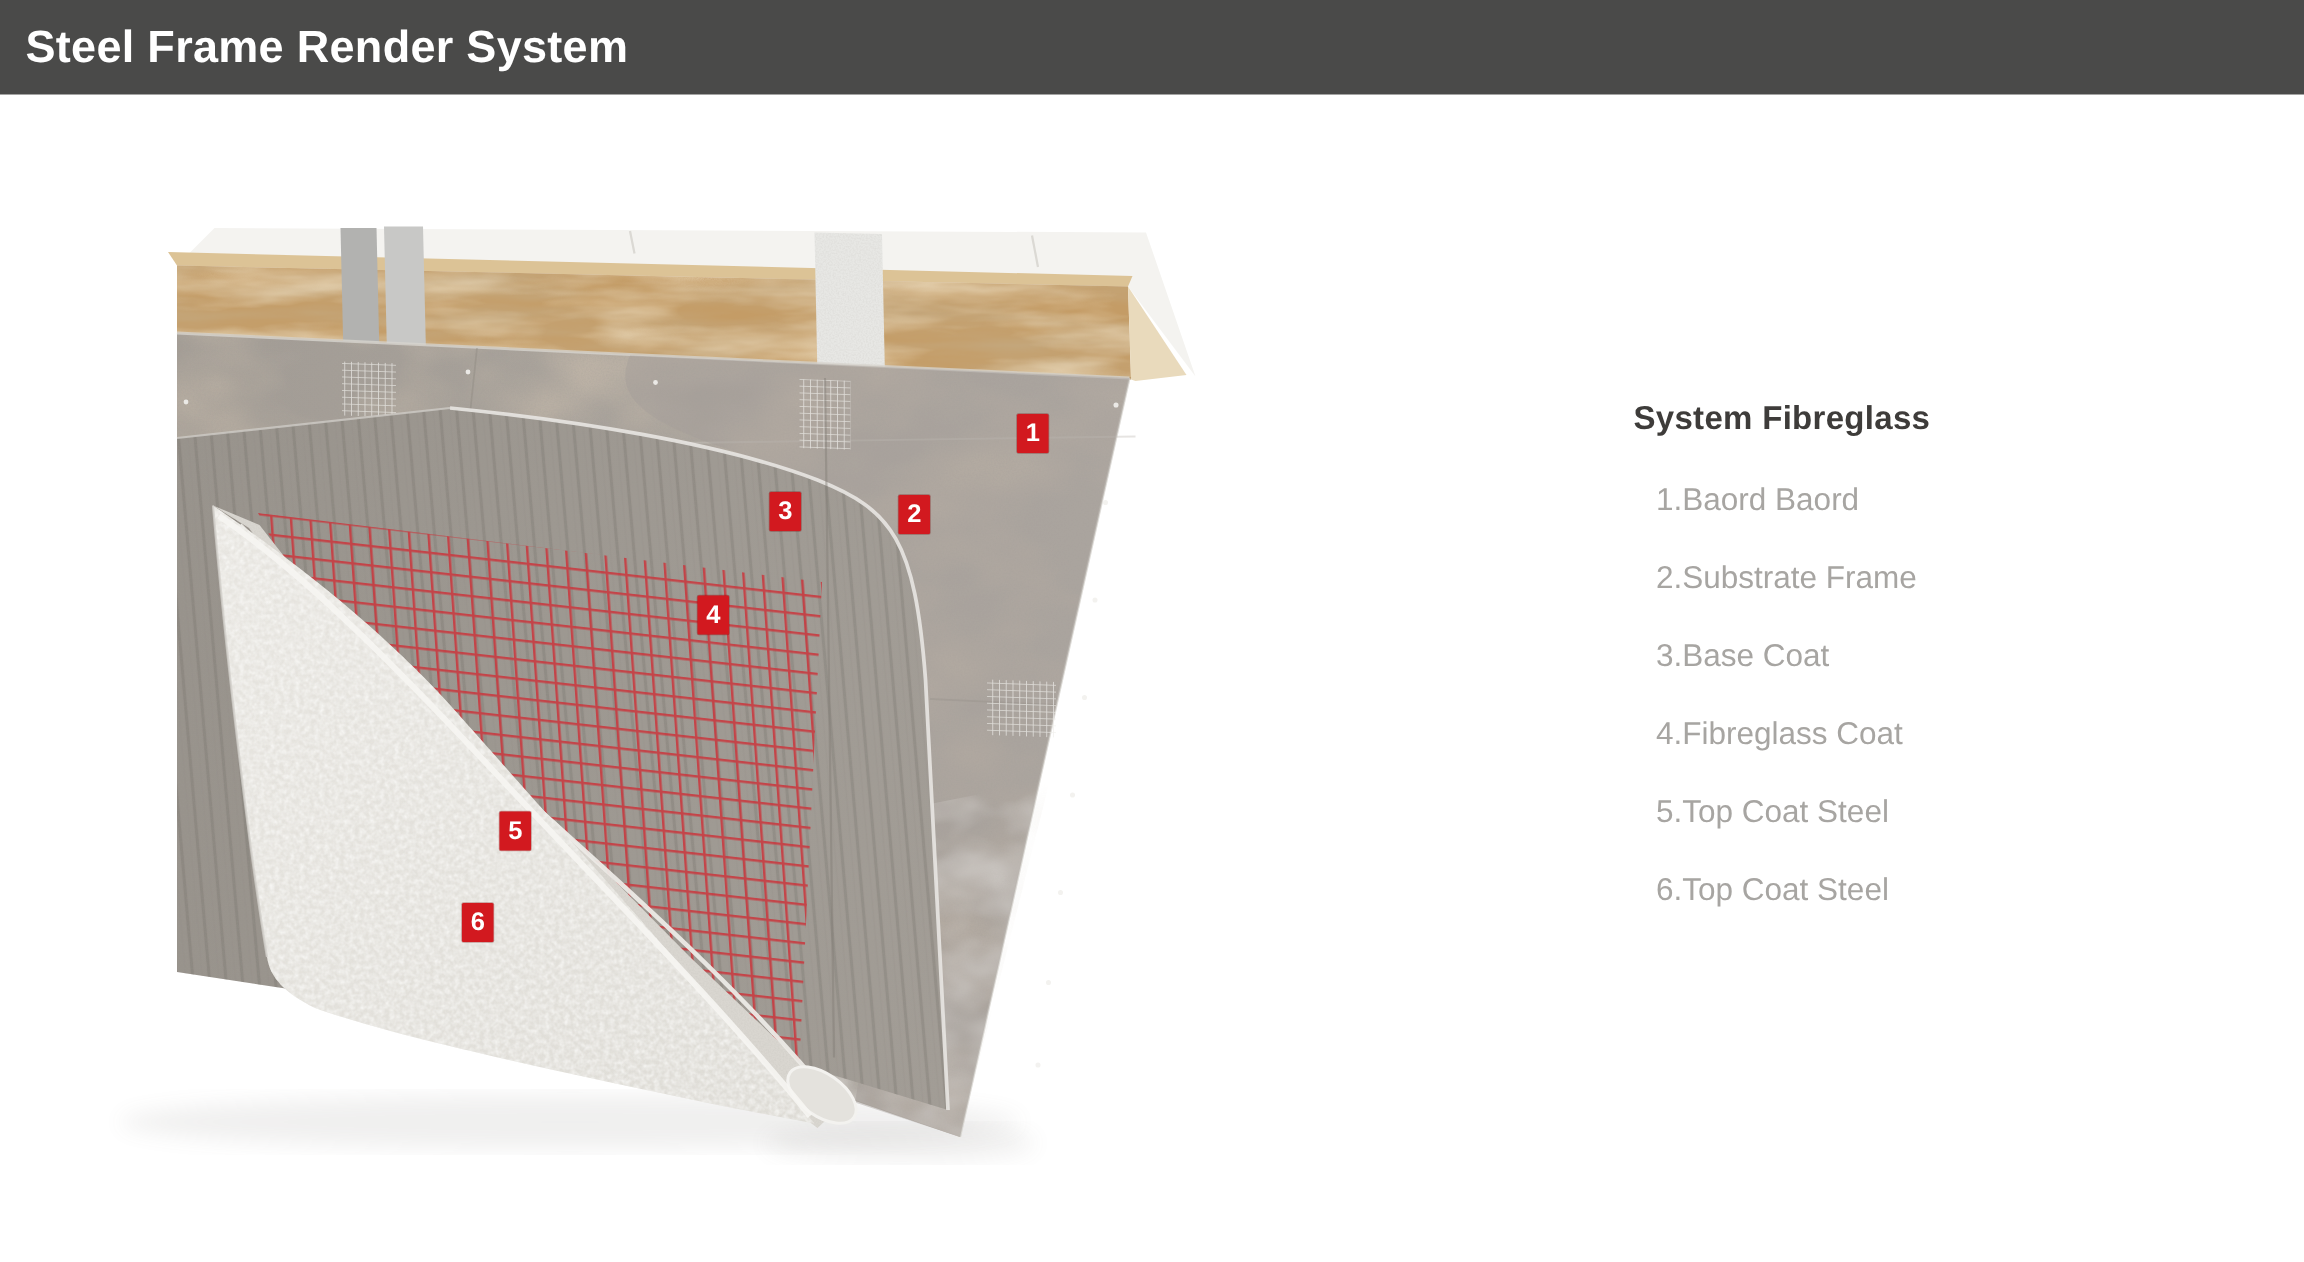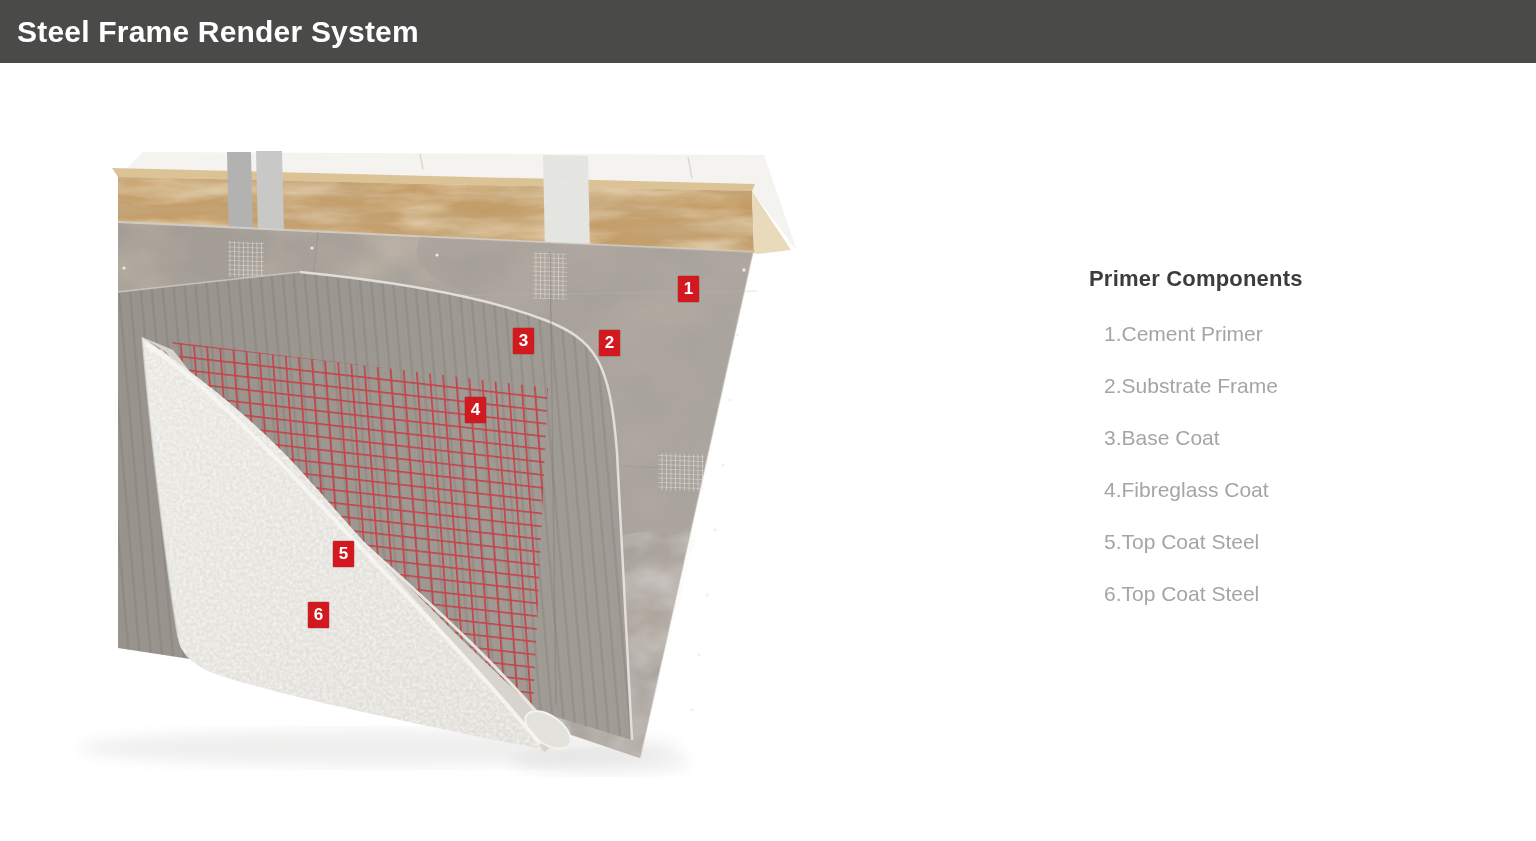--- a/index.html
+++ b/index.html
@@ -211,25 +211,25 @@
       <span>4</span>
     </div>
   <div class="marker" style="left:333px;top:541px;">
       <span>5</span>
     </div>
   <div class="marker" style="left:308px;top:602px;">
       <span>6</span>
     </div>
 
   <div class="legend">
-    <h2>Primer Components</h2>
+    <h2>System Fibreglass</h2>
     <ol>
       <li>
         <span class="num">1.</span>
-          <span class="lbl">Cement Primer</span>
+          <span class="lbl">Baord Baord</span>
       </li>
       <li>
         <span class="num">2.</span>
           <span class="lbl">Substrate Frame</span>
       </li>
       <li>
         <span class="num">3.</span>
           <span class="lbl">Base Coat</span>
       </li>
       <li>

